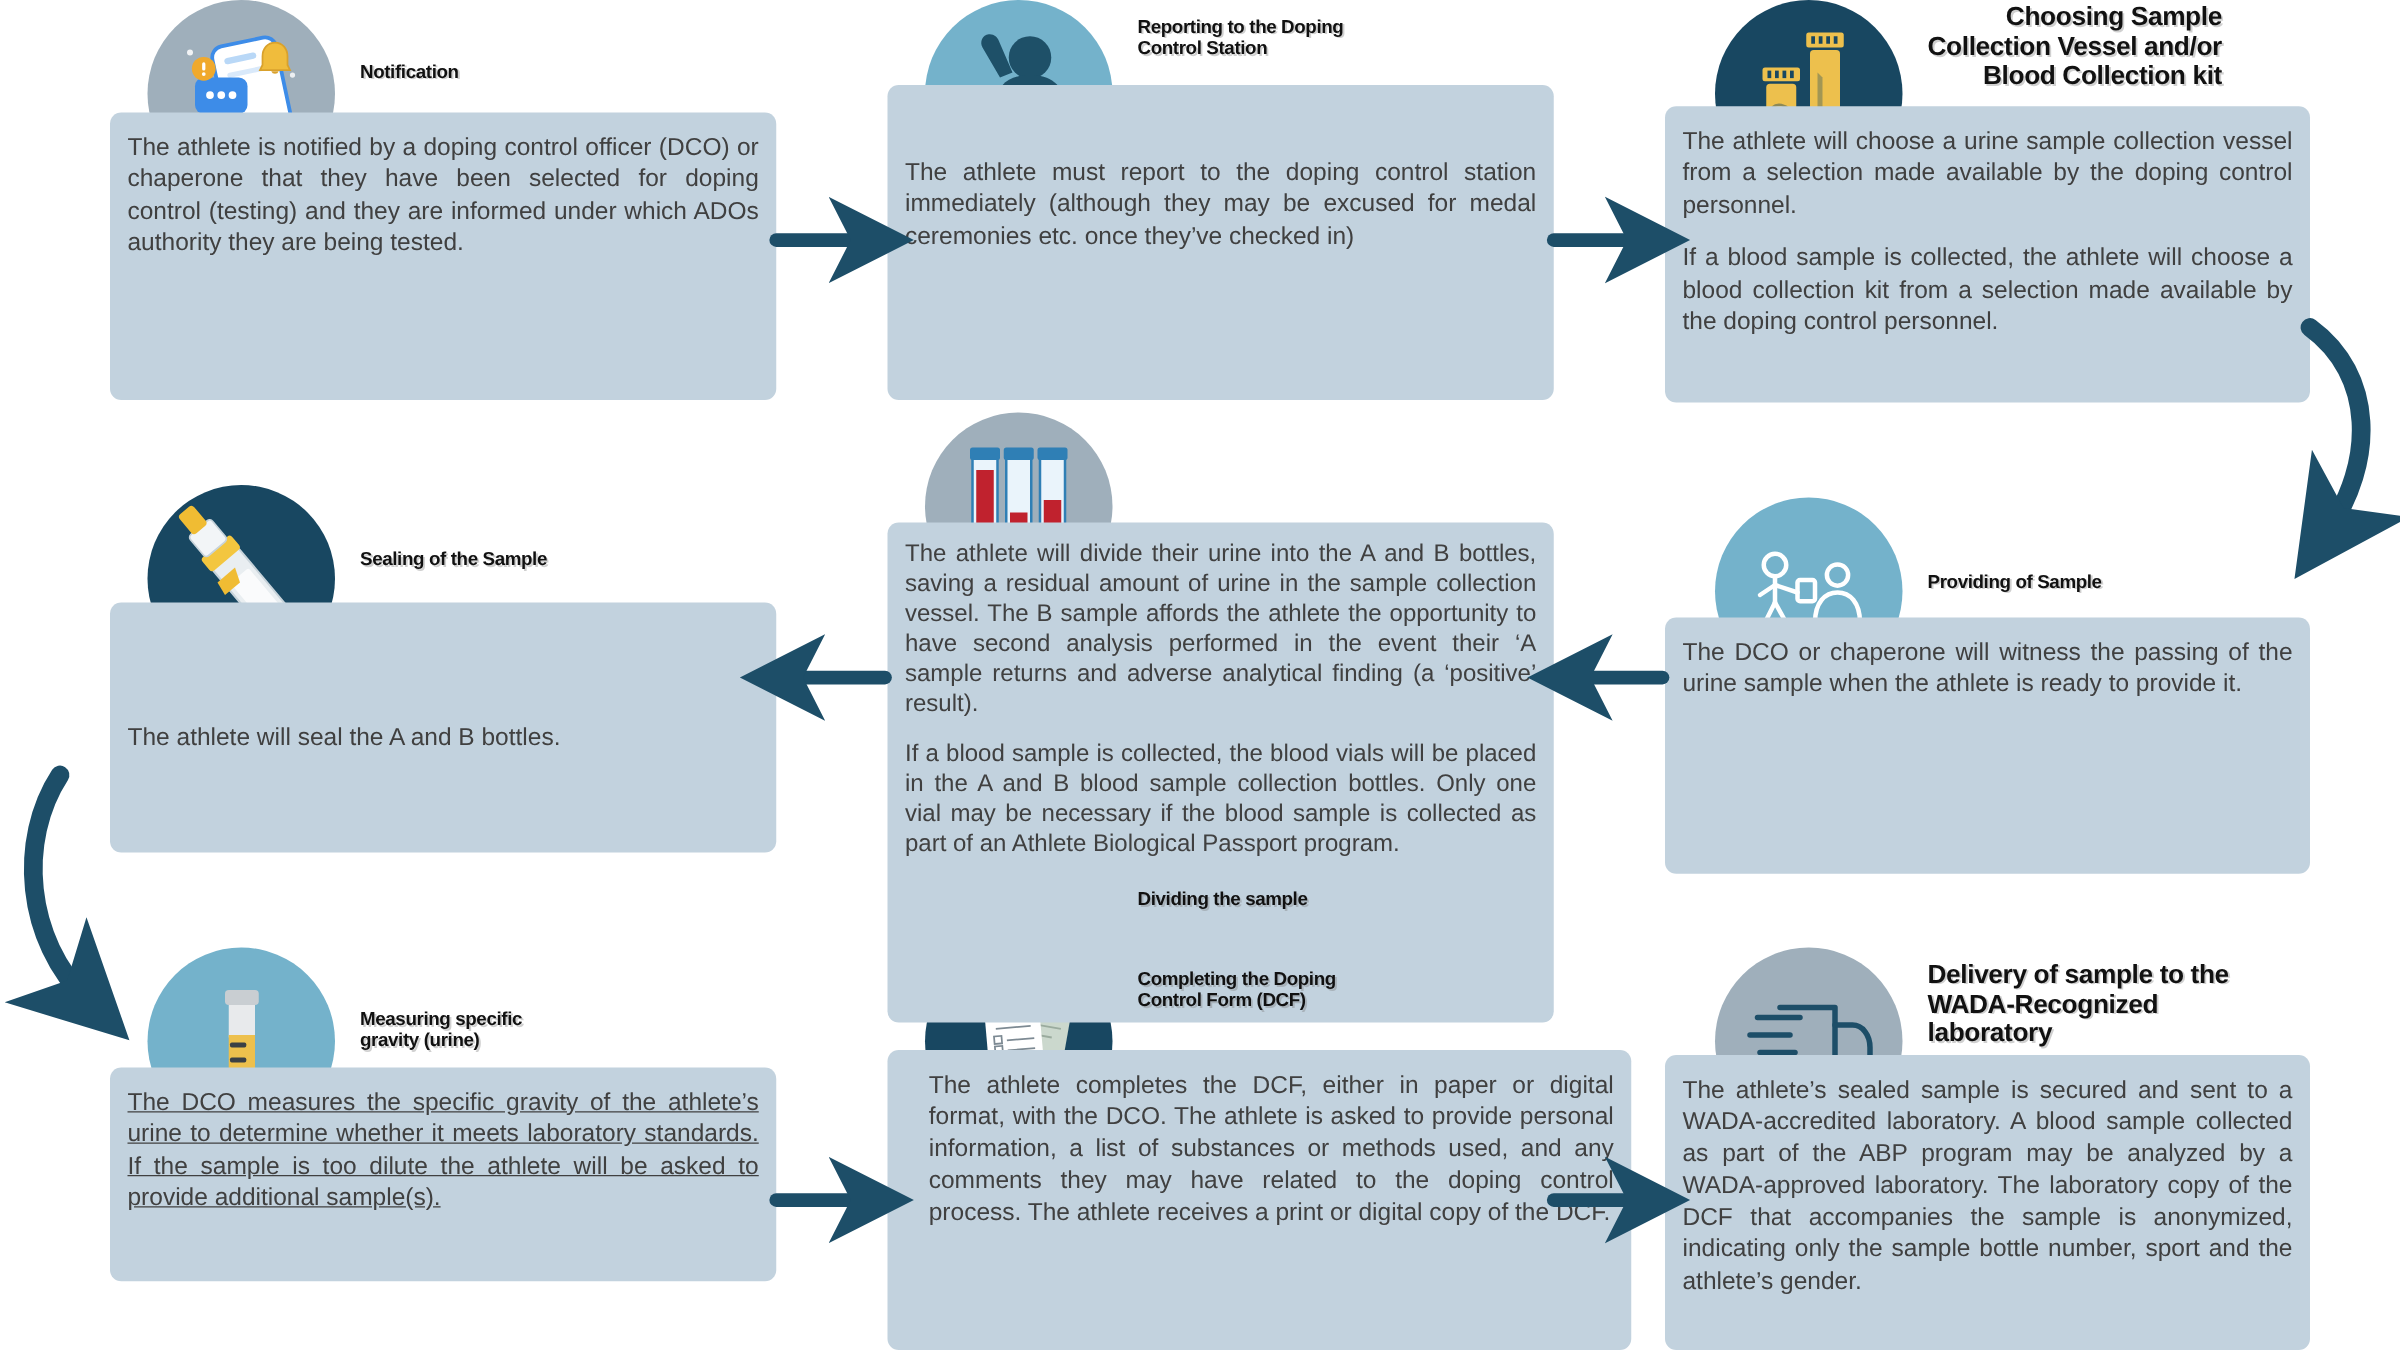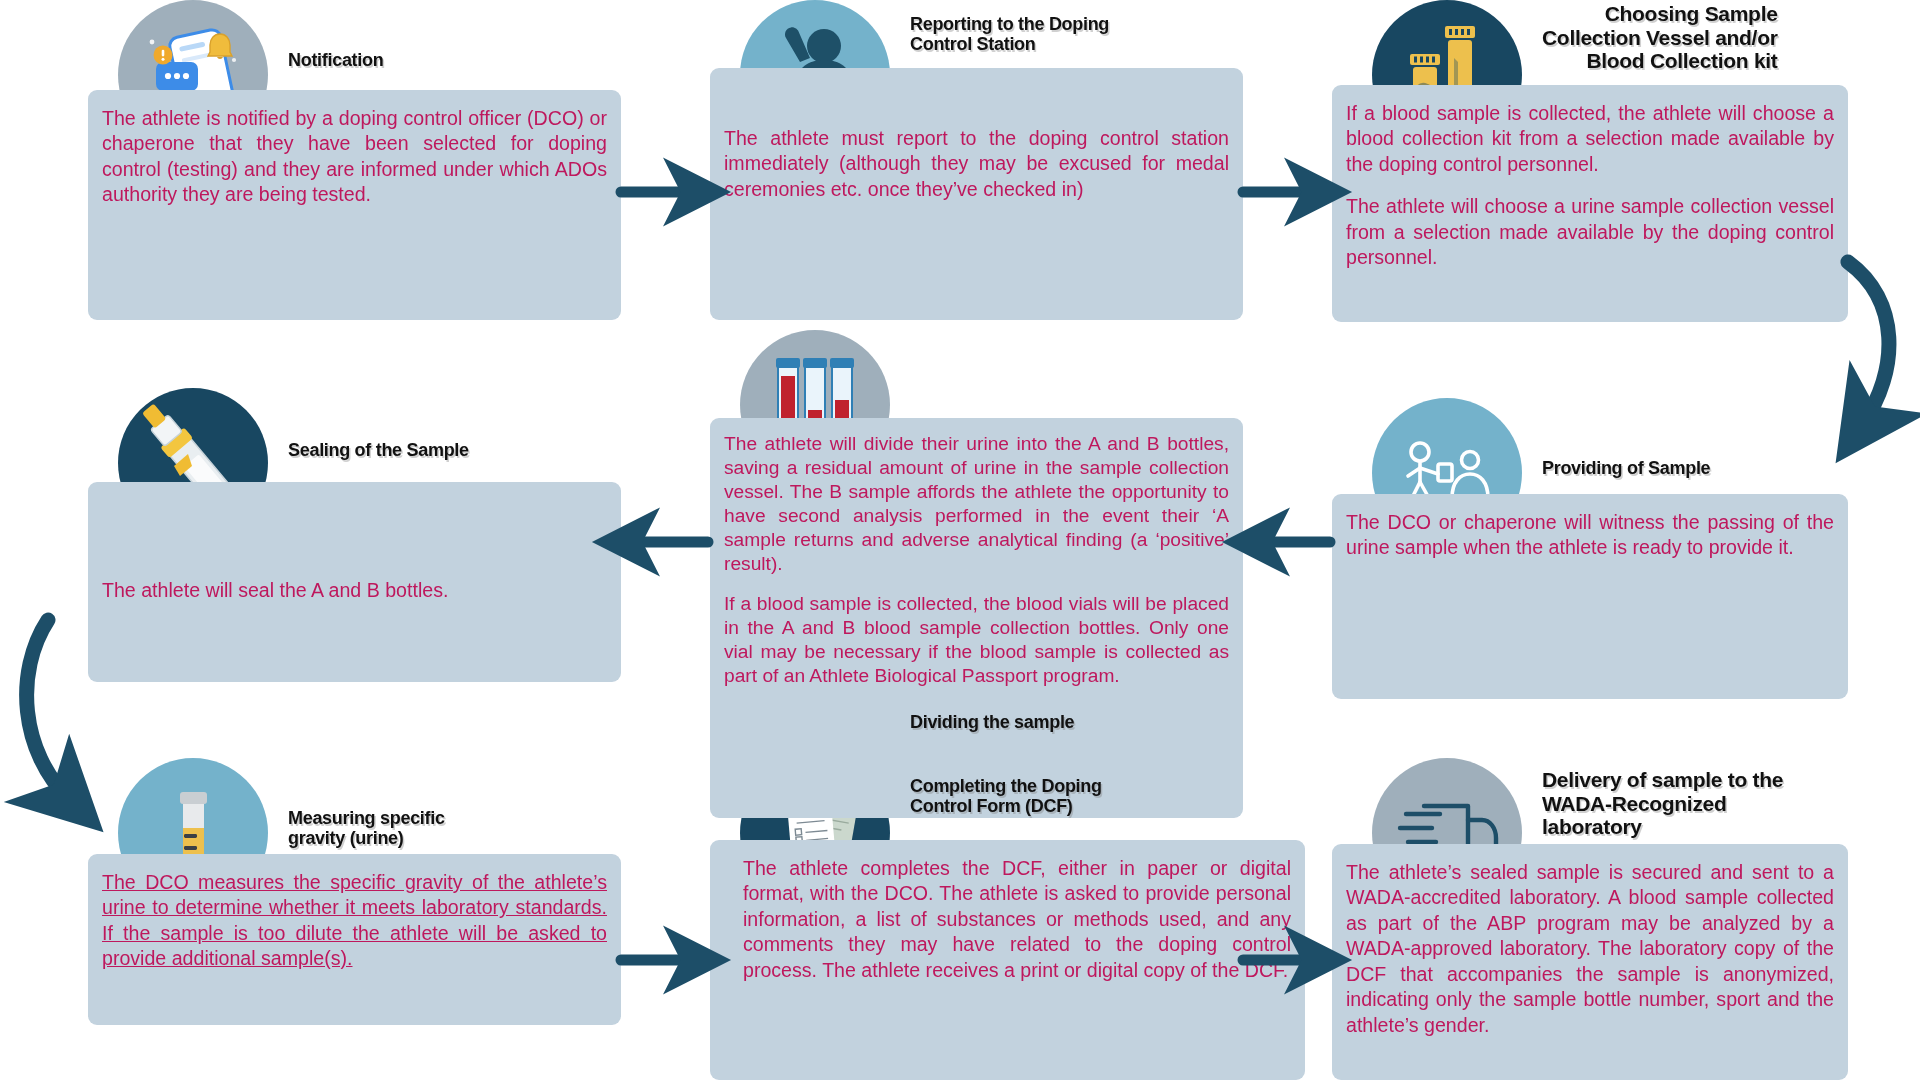--- a/index.html
+++ b/index.html
@@ -35,37 +35,37 @@
     display: flex;
     align-items: center;
     justify-content: center;
   }
   .step-icon svg { display: block; }
 
   .step-title {
     position: absolute;
     left: 200px;
     font-weight: bold;
-    font-size: 18px;
+    font-size: 15px;
     line-height: 1.12;
     color: #111111;
     letter-spacing: -0.3px;
     text-shadow: 1.5px 1.5px 0 rgba(120,120,120,0.35);
     z-index: 3;
     white-space: pre-line;
   }
 
   .step-body {
     position: absolute;
     left: 0;
     background: #c2d2de;
     border-radius: 9px;
     z-index: 2;
     padding: 16px 14px 16px 14px;
-    color: #be185d;
+    color: #404040;
     font-size: 19.6px;
     line-height: 1.30;
     text-align: justify;
     text-justify: inter-word;
   }
   .step-body p { margin: 0; }
   .step-body p + p { margin-top: 17px; }
 
   
   #arrows {
@@ -195,22 +195,22 @@
           <rect x="60" y="56.5" width="3" height="6" fill="#184761"></rect>
           <rect x="41" y="67" width="24" height="47" rx="3" fill="#edc04d"></rect>
           <path d="M46,86 C50,82 56,84 60,88" stroke="#184761" stroke-width="2.2" fill="none" opacity=".45"></path>
         </g>
       </svg>
     </div>
     <div class="step-title" style="top:2px; left:210px; font-size:21px;text-align:right;">Choosing Sample
 Collection Vessel and/or
 Blood Collection kit</div>
     <div class="step-body" style="top:85px; width:516px; height:237px;">
+      <p>The athlete will choose a urine sample collection vessel from a selection made available by the doping control personnel.</p>
       <p>If a blood sample is collected, the athlete will choose a blood collection kit from a selection made available by the doping control personnel.</p>
-      <p>The athlete will choose a urine sample collection vessel from a selection made available by the doping control personnel.</p>
     </div>
   </div>
 
   <div class="step" style="left:1332px; top:398px; width:516px;">
     <div class="step-icon" style="background:#74b2cb; left:40px;">
       <svg width="150" height="150" viewBox="0 0 150 150">
         <g stroke="#ffffff" stroke-width="3.6" fill="none" stroke-linecap="round" stroke-linejoin="round">
           <circle cx="48" cy="54" r="9"></circle>
           <path d="M48,64 L48,84"></path>
           <path d="M48,84 L38,104"></path>

